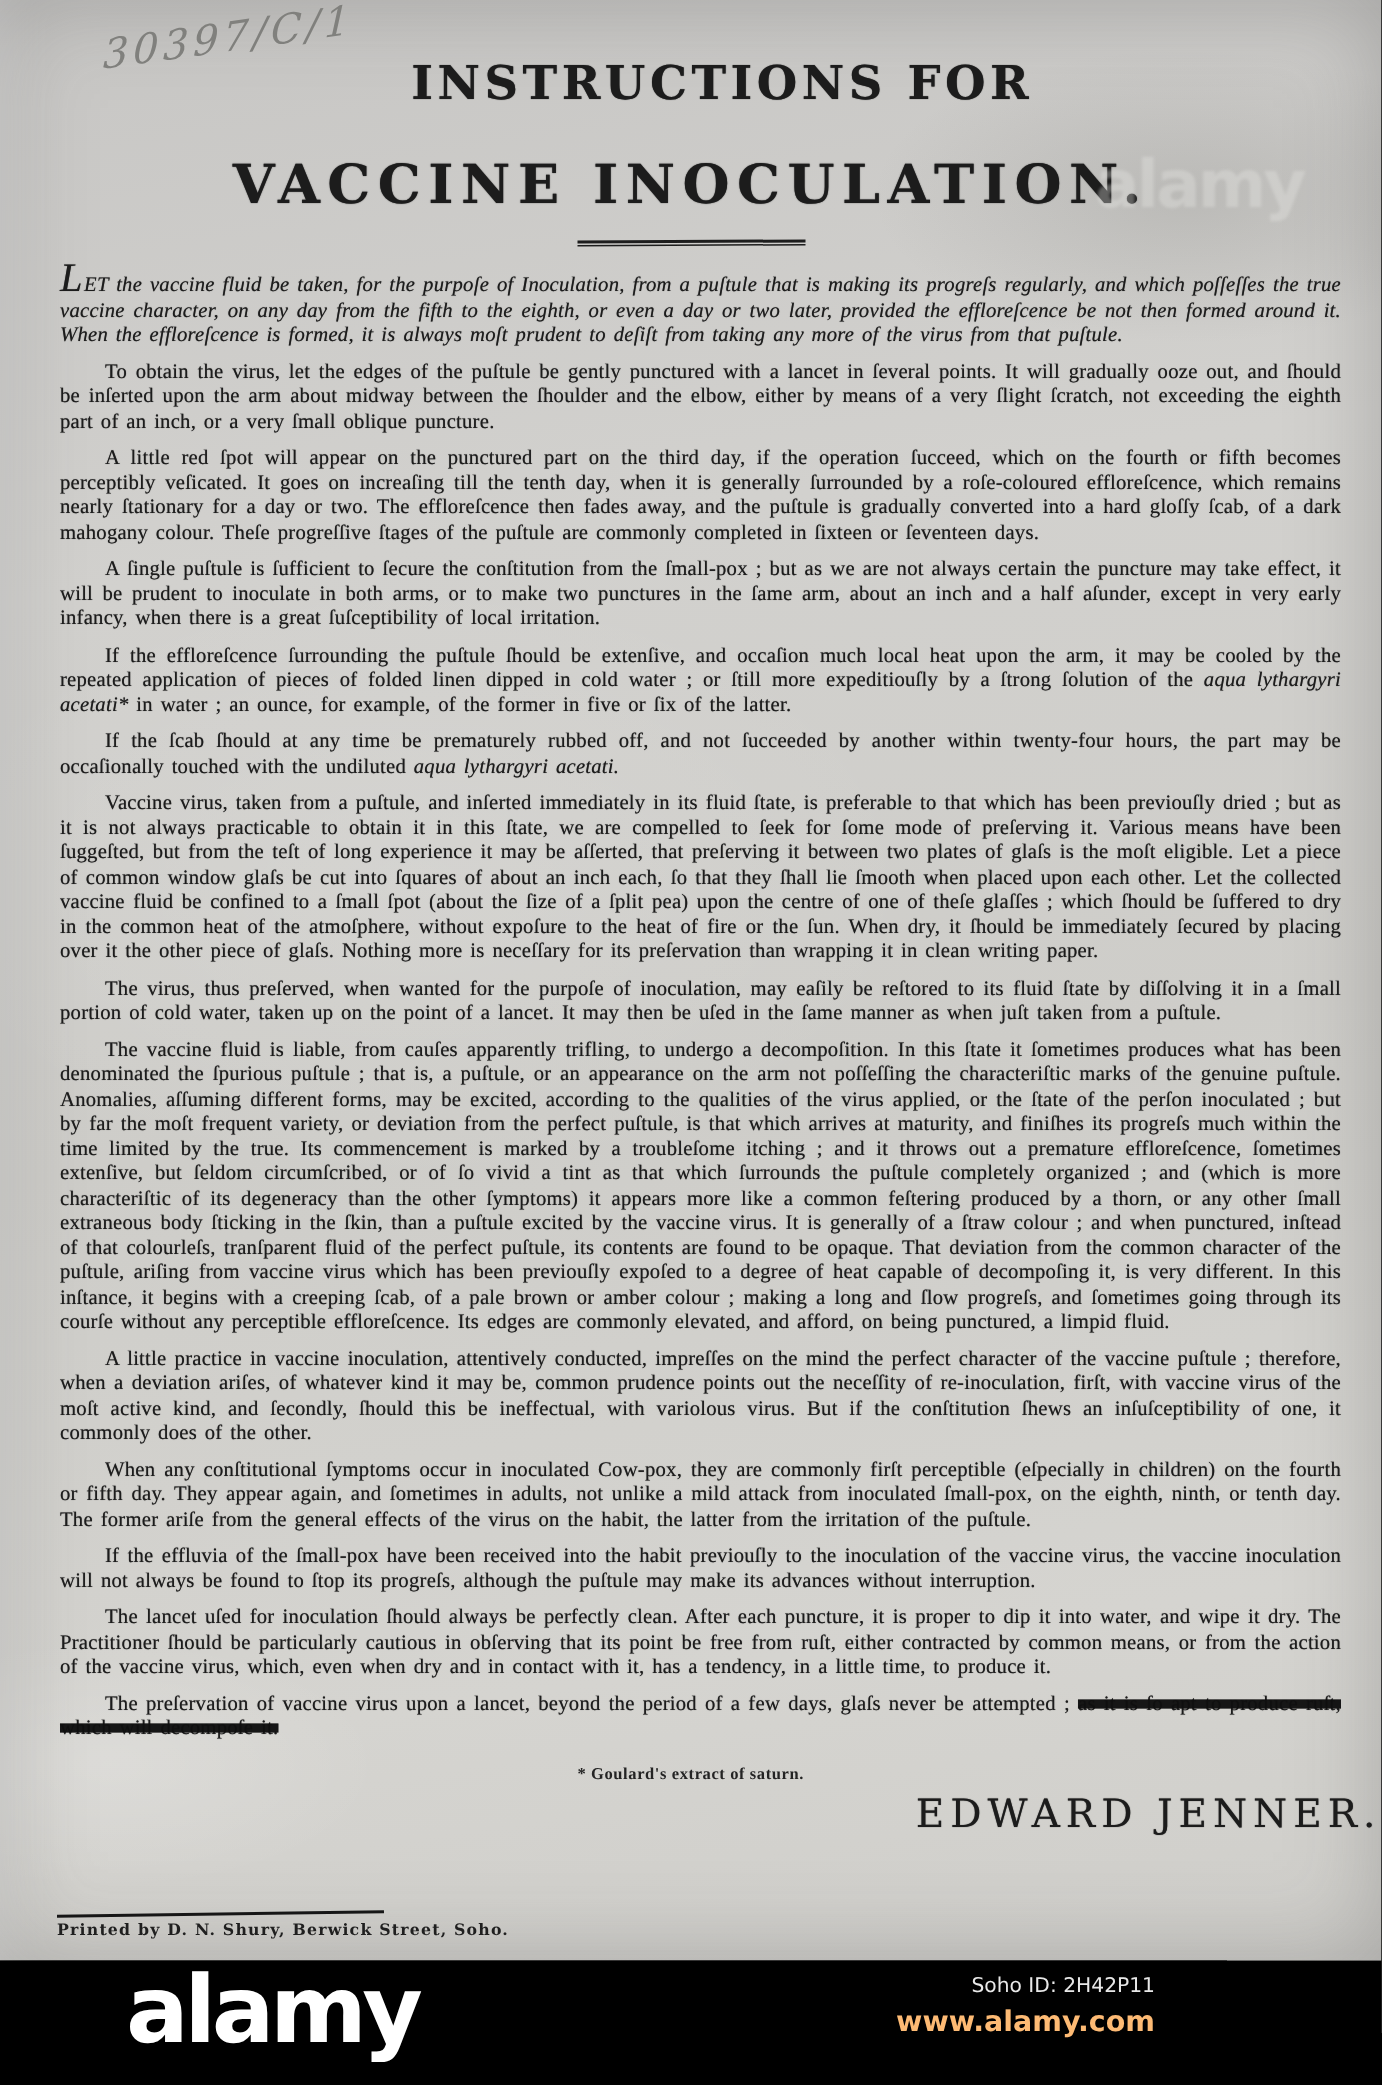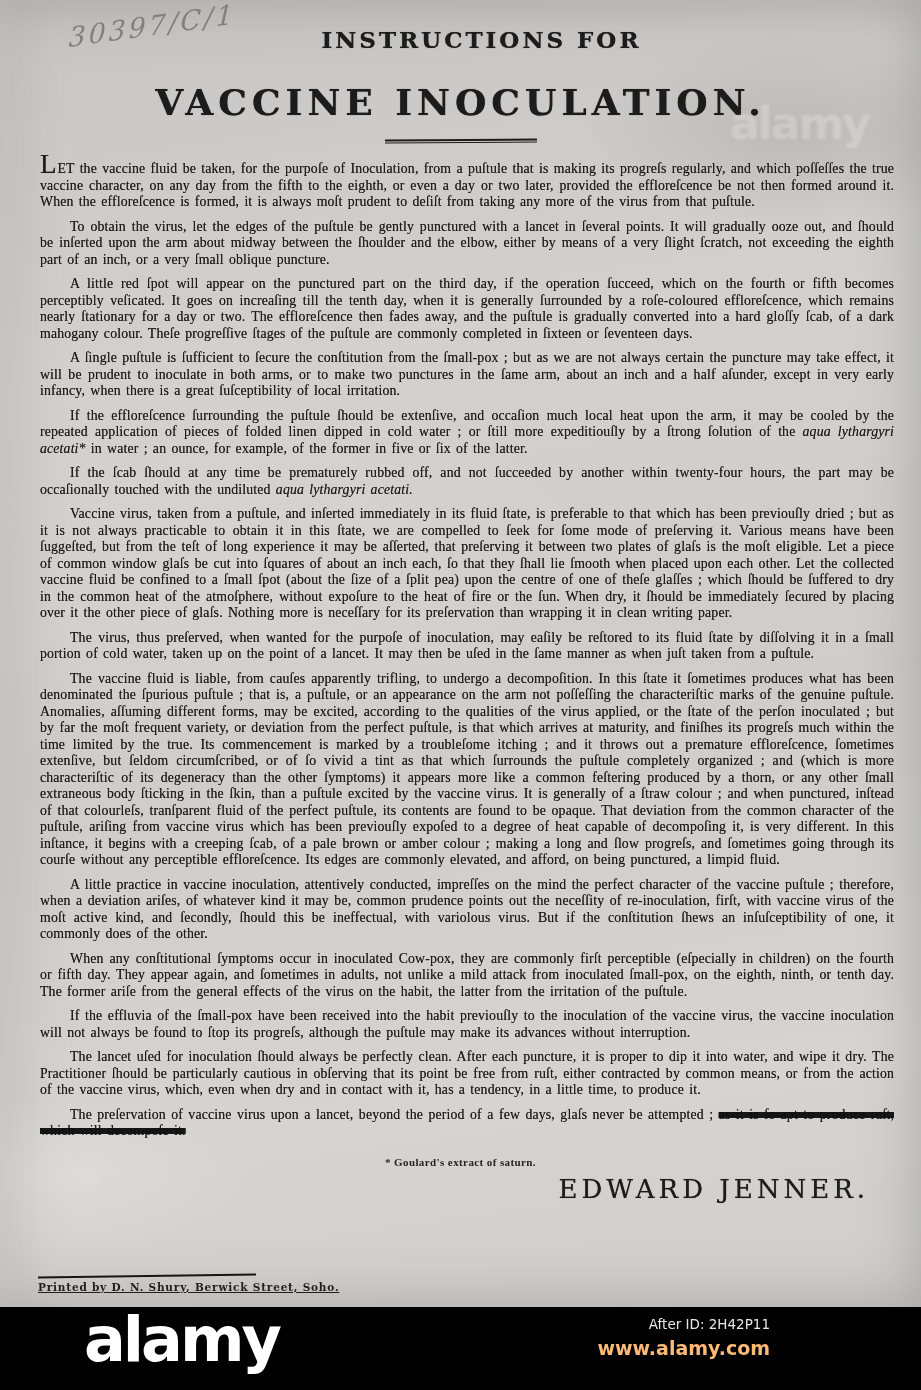--- a/index.html
+++ b/index.html
@@ -25,22 +25,22 @@
     transform:rotate(-8deg) skewX(-10deg); letter-spacing:3px;
     font-family:"DejaVu Serif", serif;
   }
   .watermark {
     position:absolute; top:98px; right:52px;
     font-family:"DejaVu Sans", sans-serif; font-weight:bold;
     font-size:44px; letter-spacing:-2px; color:rgba(235,235,232,.6);
     filter:blur(1.2px); opacity:.55; pointer-events:none;
   }
   .title1 {
-    margin-top:26px; text-align:center;
-    font-size:23px; font-weight:bold; letter-spacing:3px;
+    margin-top:38px; text-align:center;
+    font-size:31px; font-weight:bold; letter-spacing:3px;
     font-family:"DejaVu Serif", serif;
     text-shadow:0 0 .7px rgba(0,0,0,.75);
     padding-left:42px;
   }
   .title2 {
     margin-top:28px; text-align:center;
     font-size:36px; font-weight:bold; letter-spacing:5px;
     font-family:"DejaVu Serif", serif;
     text-shadow:0 0 .8px rgba(0,0,0,.75);
   }
@@ -49,46 +49,46 @@
     border-top:2.5px solid #1d1d1d; border-bottom:1.5px solid #1d1d1d;
     transform:rotate(-.3deg);
   }
   .doc-body {
     padding:0 27px 0 40px;
     font-size:13.8px; line-height:16.5px; text-align:justify;
     letter-spacing:.15px; word-spacing:1.6px;
     text-shadow:0 0 .55px rgba(10,10,10,.65);
   }
   .doc-body p { margin:0 0 8px 0; text-indent:30px; }
-  .doc-body p:first-child { text-indent:0; }
+  .doc-body p:first-child { text-indent:0;font-style:italic; }
   .seg-initial { font-size:27px; line-height:0; letter-spacing:1px; }
   .seg-italic  { font-style:italic; }
   .seg-strike  {
     text-decoration:line-through;
     text-decoration-thickness:6px;
     text-decoration-color:rgba(15,15,15,.9);
   }
   .footnote {
     margin-top:16px; text-align:center;
     font-size:11px; font-weight:bold; letter-spacing:.4px;
     color:#242424;
   }
   .signature {
-    margin-top:6px; text-align:right; padding-right:52px;
+    margin-top:6px; text-align:right; 
     font-size:26px; letter-spacing:4px; font-family:"DejaVu Serif", serif;
     text-shadow:0 0 .7px rgba(0,0,0,.7);
   }
   .imprint { position:absolute; left:38px; bottom:14px; }
   .imprint-rule {
     width:218px; border-top:2px solid #161616; margin-bottom:4px;
     transform:rotate(-.8deg);
   }
   .imprint-text {
     font-size:10.5px; font-weight:bold; letter-spacing:.8px;
-    color:#1f1f1f; font-family:"DejaVu Serif", serif;text-decoration:underline;
+    color:#1f1f1f; font-family:"DejaVu Serif", serif;
   }
   
   .bar {
     position:absolute; left:0; bottom:0; width:818px; height:83px;
     background:#000; color:#fff;
   }
   .logo {
     position:absolute; left:84px; top:2px;
     font-family:"DejaVu Sans", sans-serif; font-weight:bold;
     font-size:62px; letter-spacing:-3px; color:#fff; line-height:1;
@@ -144,18 +144,18 @@
     <div class="imprint">
       <div class="imprint-rule"></div>
       <div class="imprint-text">Printed by D. N. Shury, Berwick Street, Soho.</div>
     </div>
 
   </div>
 
   <div class="bar">
     <div class="logo">alamy</div>
     <div class="bar-right">
-      <div class="image-id">After ID: 2H42P11</div>
+      <div class="image-id">Soho ID: 2H42P11</div>
       <div class="url">www.alamy.com</div>
     </div>
   </div>
 
 </div>
 
 </body></html>

